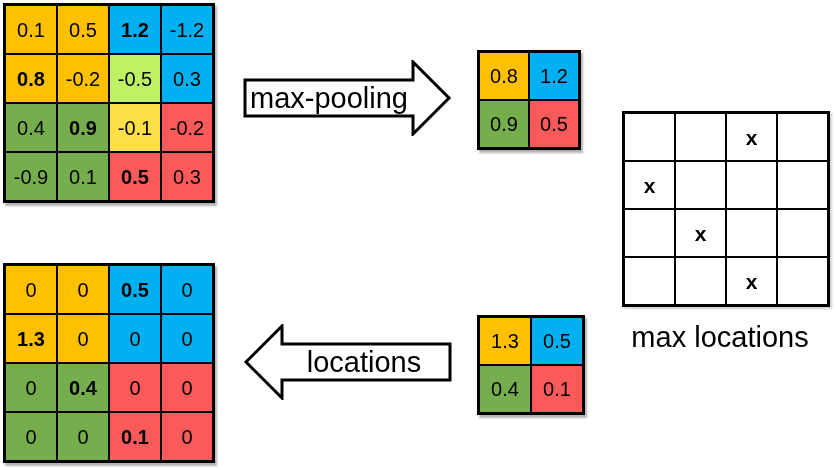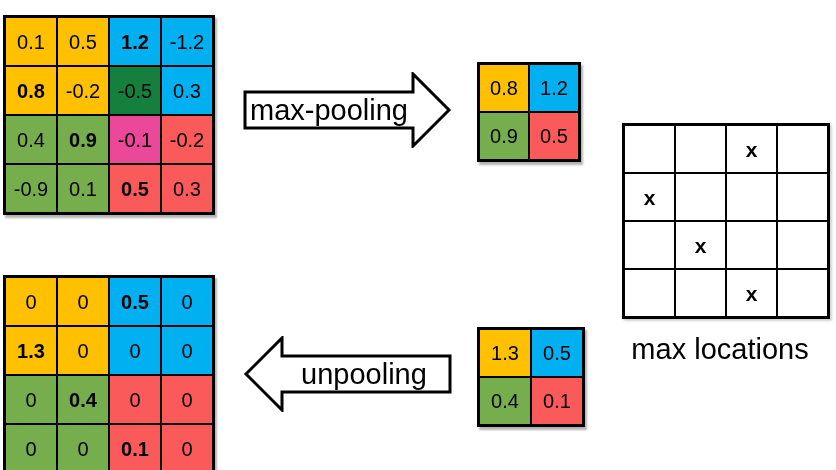--- a/index.html
+++ b/index.html
@@ -3,21 +3,21 @@
 <meta charset="utf-8">
 <style>
   * { margin: 0; padding: 0; box-sizing: border-box; }
   html, body { background: #ffffff; }
   body {
     width: 836px; height: 470px;
     position: relative; overflow: hidden;
     font-family: "Liberation Sans", sans-serif;
     color: #000;
   }
-  .canvas { position: absolute; inset: 0; margin-top: 12px; }
+  .canvas { position: absolute; inset: 0; }
 
   
   .grid {
     position: absolute;
     display: grid;
     border: 2px solid #000;
     background: #fff;
     box-shadow: 2px 3px 2px rgba(0,0,0,0.30);
   }
   .grid .cell {
@@ -62,25 +62,25 @@
 
 <div class="canvas">
 
   <div id="grid-input" class="grid">
       <div class="cell" style="background: rgb(255, 192, 0);">0.1</div>
       <div class="cell" style="background: rgb(255, 192, 0);">0.5</div>
       <div class="cell bold" style="background: rgb(0, 176, 240);">1.2</div>
       <div class="cell" style="background: rgb(0, 176, 240);">-1.2</div>
       <div class="cell bold" style="background: rgb(255, 192, 0);">0.8</div>
       <div class="cell" style="background: rgb(255, 192, 0);">-0.2</div>
-      <div class="cell" style="background: #15803d;">-0.5</div>
+      <div class="cell" style="background: #bef264;">-0.5</div>
       <div class="cell" style="background: rgb(0, 176, 240);">0.3</div>
       <div class="cell" style="background: rgb(118, 174, 77);">0.4</div>
       <div class="cell bold" style="background: rgb(118, 174, 77);">0.9</div>
-      <div class="cell" style="background: #ec4899;">-0.1</div>
+      <div class="cell" style="background: #fde047;">-0.1</div>
       <div class="cell" style="background: rgb(250, 90, 90);">-0.2</div>
       <div class="cell" style="background: rgb(118, 174, 77);">-0.9</div>
       <div class="cell" style="background: rgb(118, 174, 77);">0.1</div>
       <div class="cell bold" style="background: rgb(250, 90, 90);">0.5</div>
       <div class="cell" style="background: rgb(250, 90, 90);">0.3</div>
     </div>
 
   <div id="maxpool-arrow" class="arrow-wrap">
     <svg width="210" height="76" viewBox="0 0 210 76">
       <polygon points="2,20 170,20 170,2 206,38 170,74 170,56 2,56" fill="#ffffff" stroke="#000000" stroke-width="3" stroke-linejoin="miter"></polygon>
@@ -133,21 +133,21 @@
       <div class="cell" style="background: rgb(118, 174, 77);">0</div>
       <div class="cell bold" style="background: rgb(250, 90, 90);">0.1</div>
       <div class="cell" style="background: rgb(250, 90, 90);">0</div>
     </div>
 
   <div id="unpool-arrow" class="arrow-wrap">
     <svg width="210" height="76" viewBox="0 0 210 76">
       <polygon points="208,20 40,20 40,2 4,38 40,74 40,56 208,56" fill="#ffffff" stroke="#000000" stroke-width="3" stroke-linejoin="miter"></polygon>
     </svg>
   </div>
-  <div id="unpool-label" class="arrow-label">unpooling</div>
+  <div id="unpool-label" class="arrow-label">locations</div>
 
   <div id="grid-unpool-input" class="grid">
       <div class="cell" style="background: rgb(255, 192, 0);">1.3</div>
       <div class="cell" style="background: rgb(0, 176, 240);">0.5</div>
       <div class="cell" style="background: rgb(118, 174, 77);">0.4</div>
       <div class="cell" style="background: rgb(250, 90, 90);">0.1</div>
     </div>
 
 </div>
 

